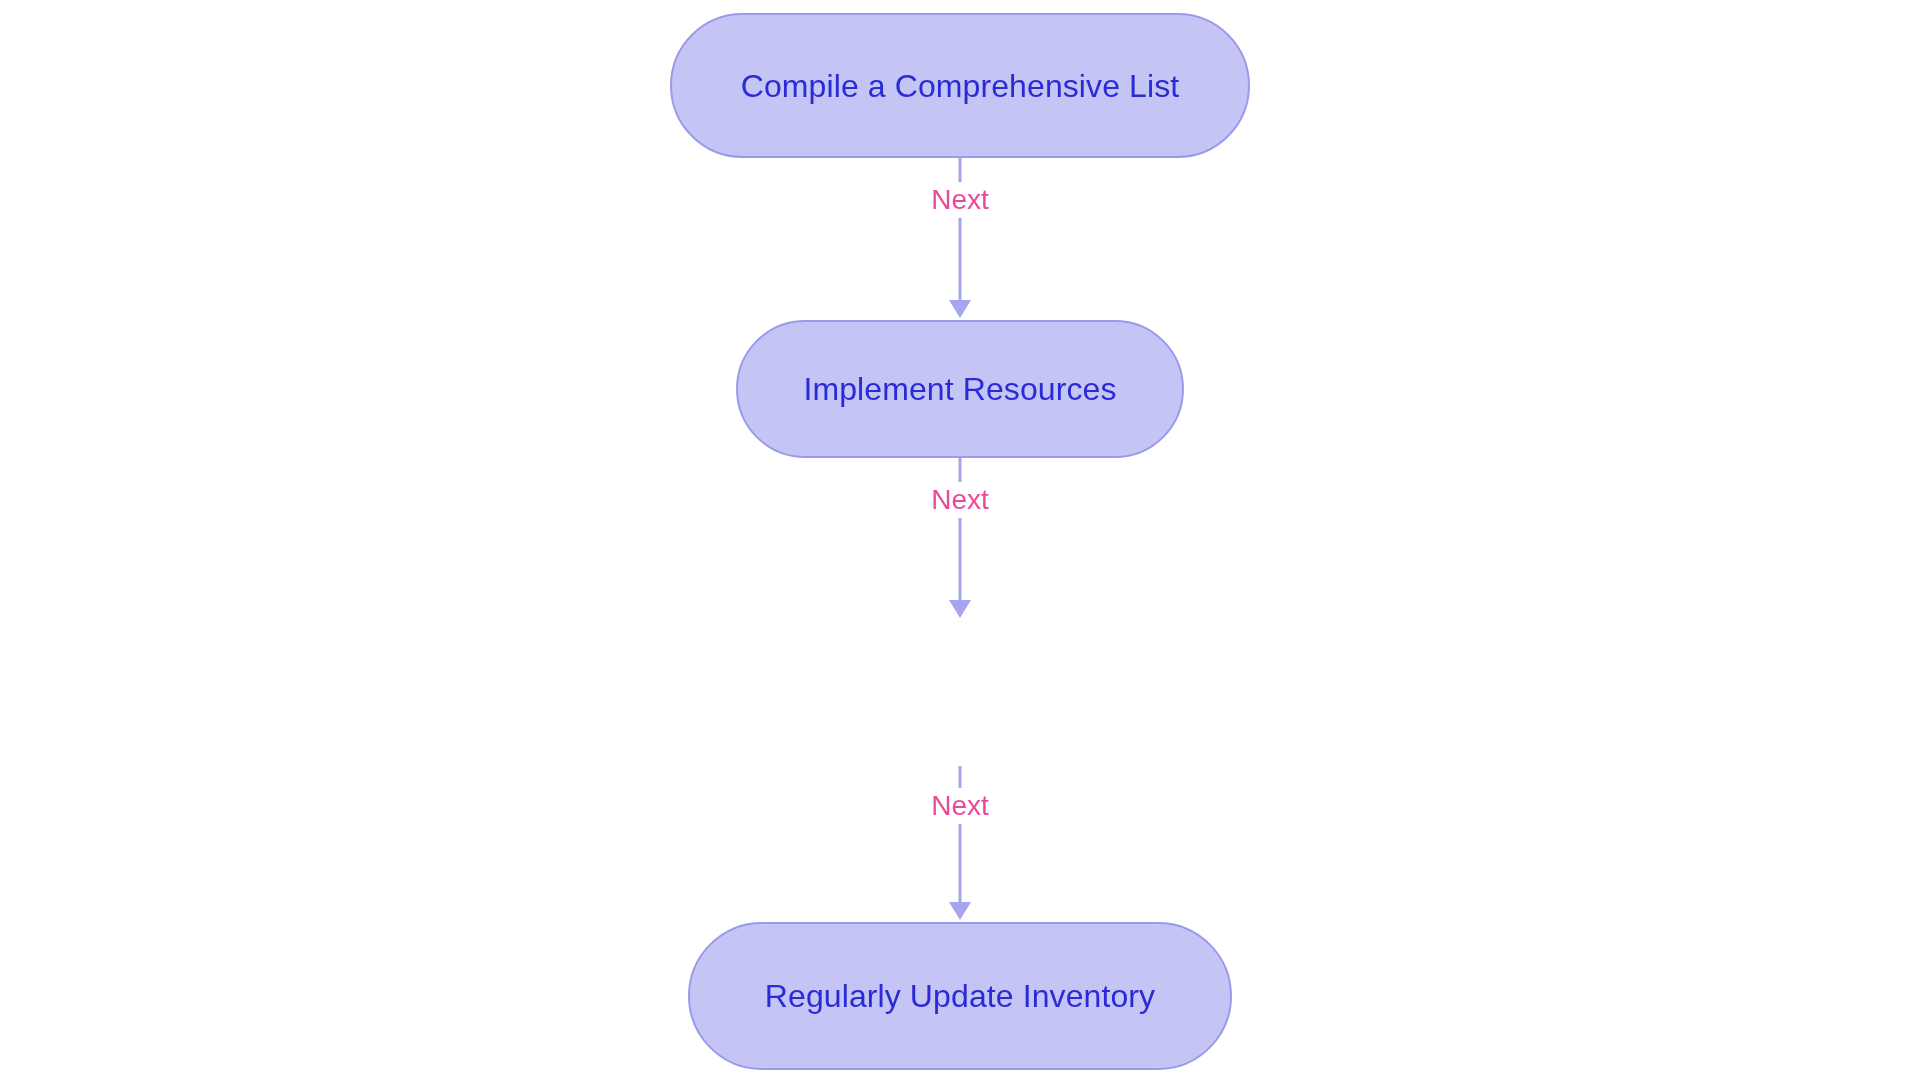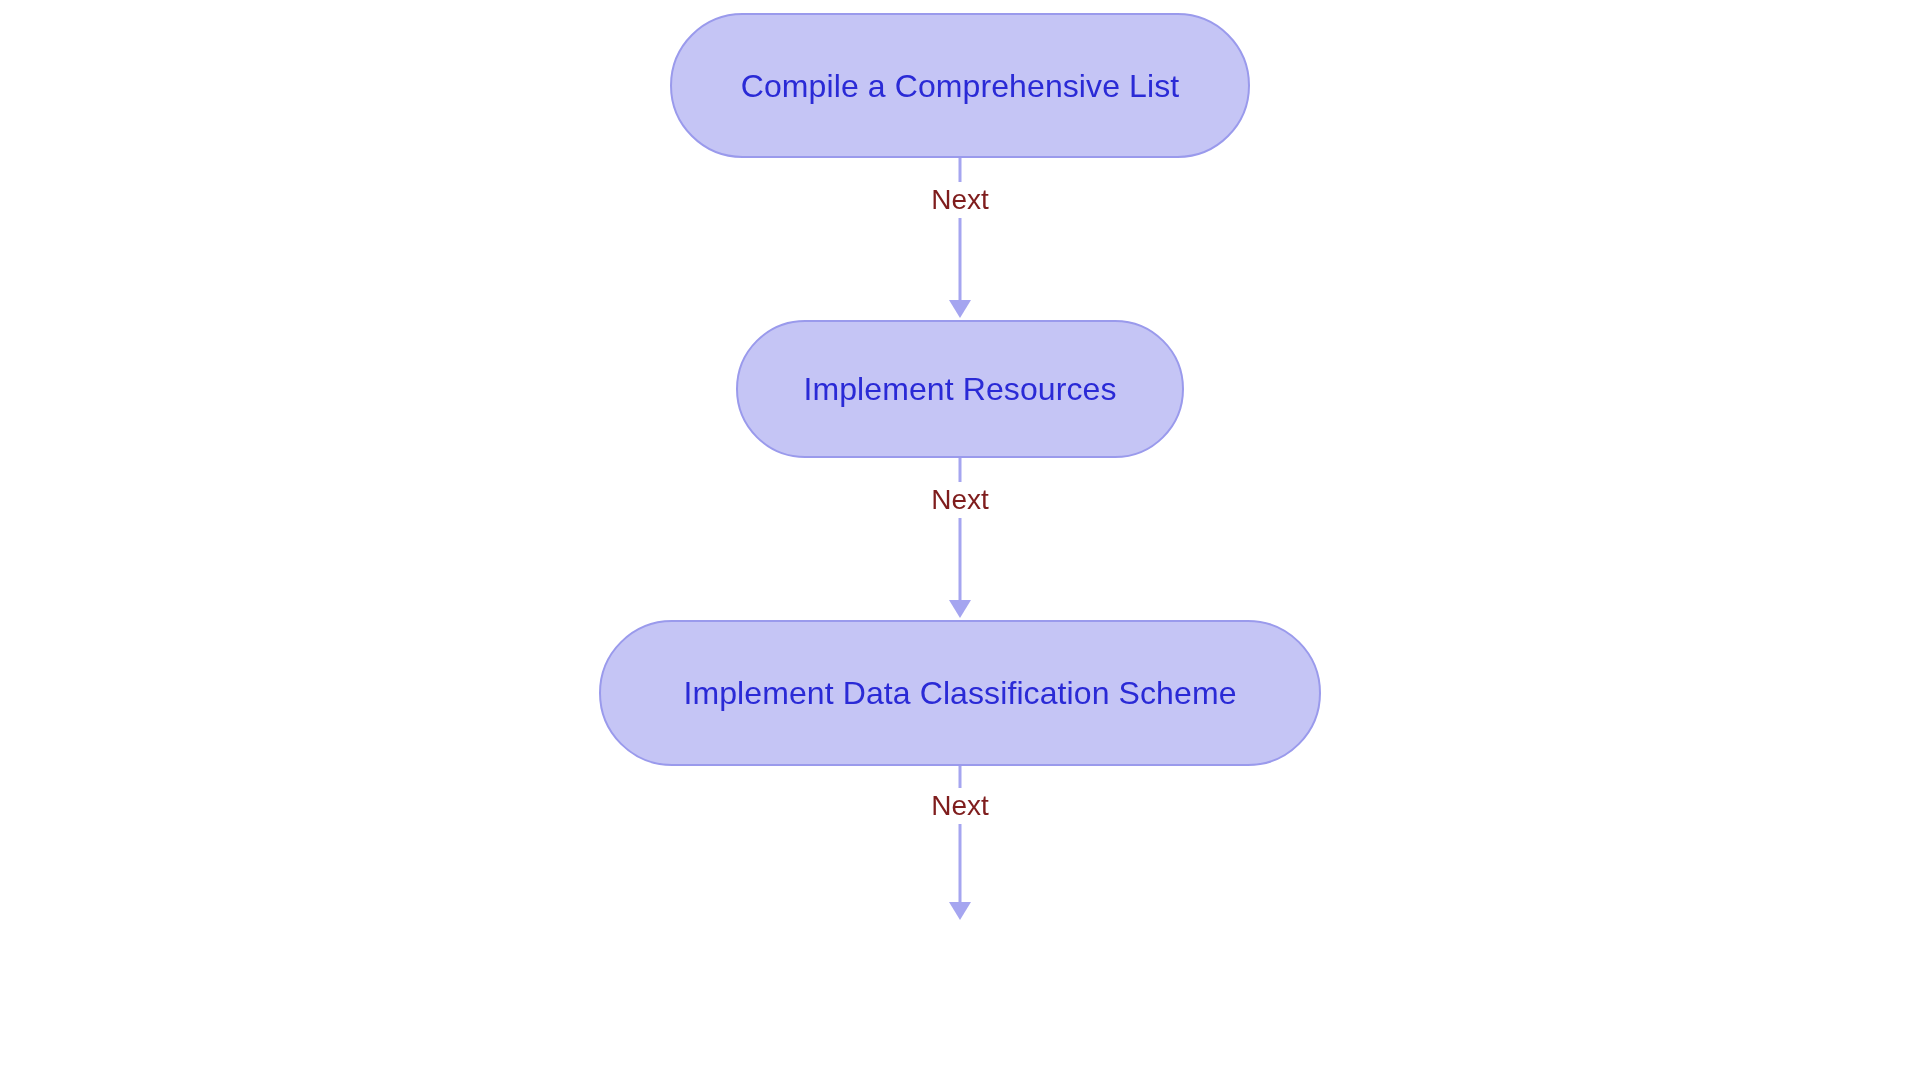--- a/index.html
+++ b/index.html
@@ -74,21 +74,21 @@
     height: 0;
     border-left: 11px solid transparent;
     border-right: 11px solid transparent;
     border-top: 18px solid #a5a5f0;
   }
   .edge-label {
     position: absolute;
     left: 50%;
     transform: translateX(-50%);
     background: #ffffff;
-    color: #7f1d1d;
+    color: #ec4899;
     font-size: 28px;
     line-height: 1;
     padding: 4px 8px;
     white-space: nowrap;
     z-index: 2;
     text-align: right;
   }
 
   
   #edge-1 { top: 158px; height: 162px; }
@@ -126,24 +126,24 @@
   <div class="node" id="node-2">
     <span class="node-label">Implement Resources</span>
   </div>
 
   <div class="edge" id="edge-2">
     <div class="edge-line"></div>
     <div class="edge-arrow"></div>
     <div class="edge-label">Next</div>
   </div>
 
-  <div class="node" id="node-3">
-    <span class="node-label">Implement Data Classification Scheme</span>
-  </div>
 
   <div class="edge" id="edge-3">
     <div class="edge-line"></div>
     <div class="edge-arrow"></div>
     <div class="edge-label">Next</div>
   </div>
 
+  <div class="node" id="node-4">
+    <span class="node-label">Regularly Update Inventory</span>
+  </div>
 
 </div>
 
 </body></html>

